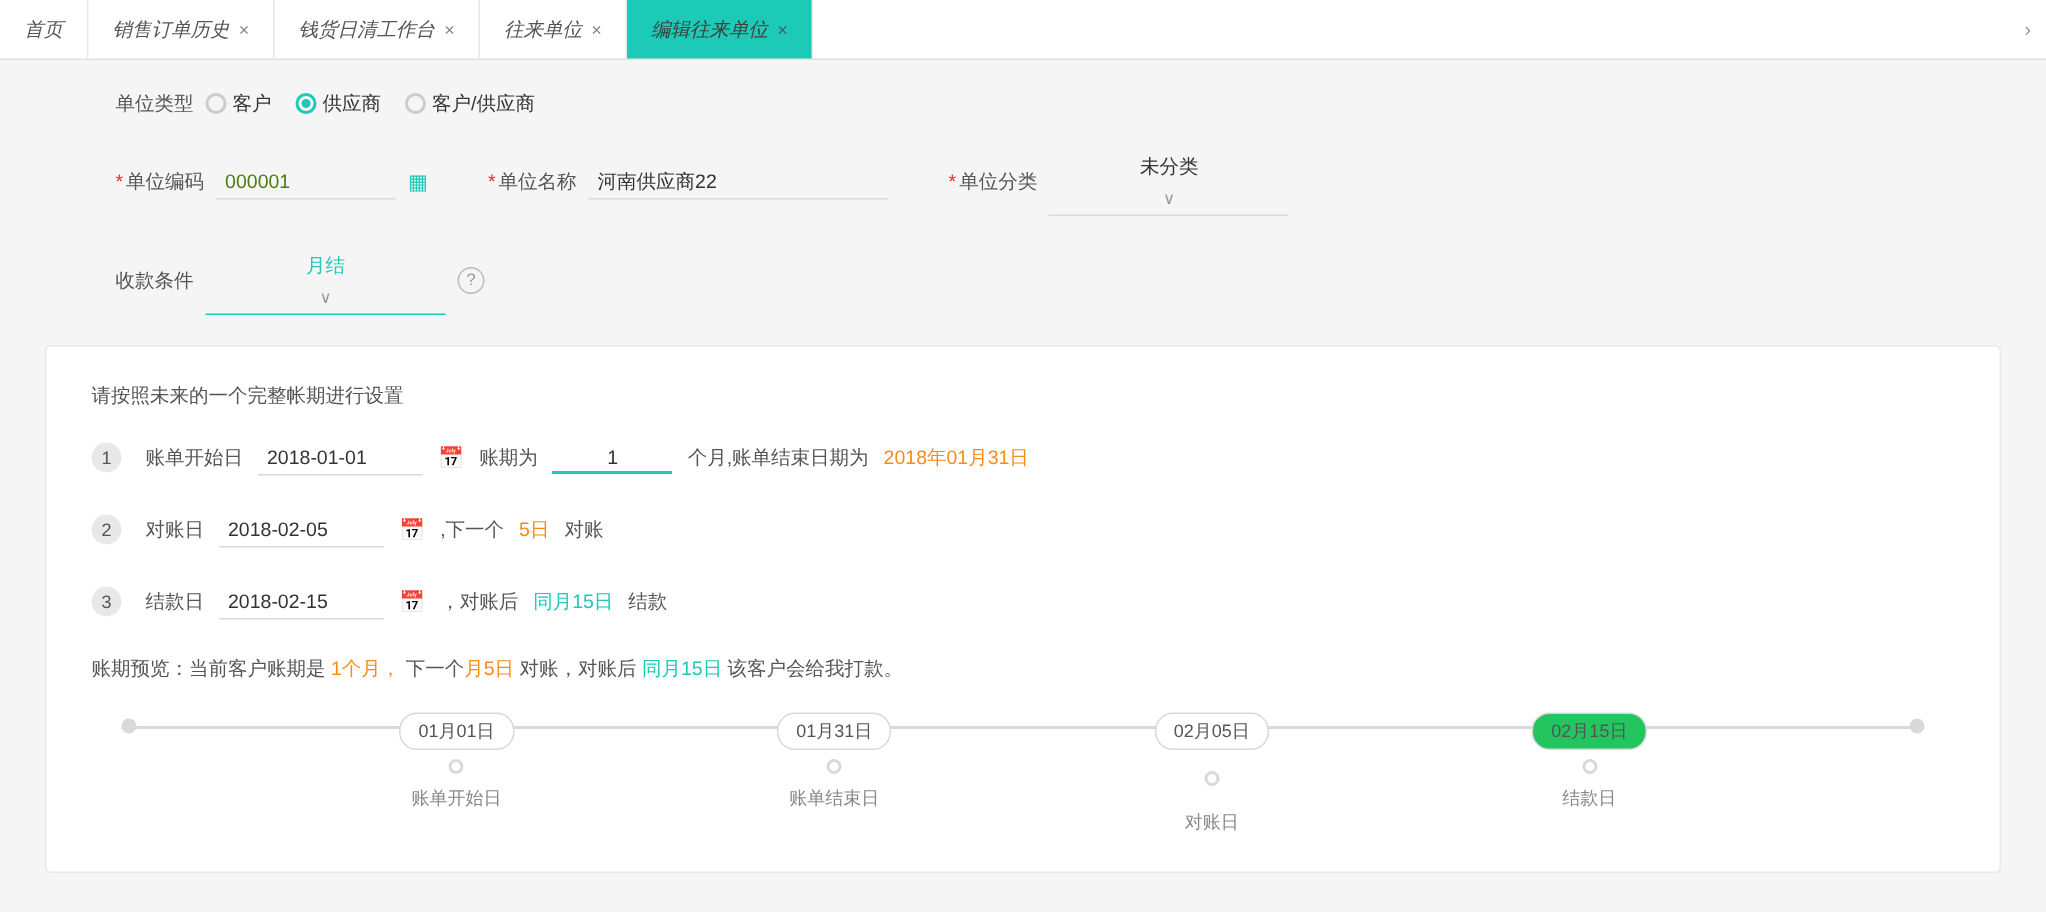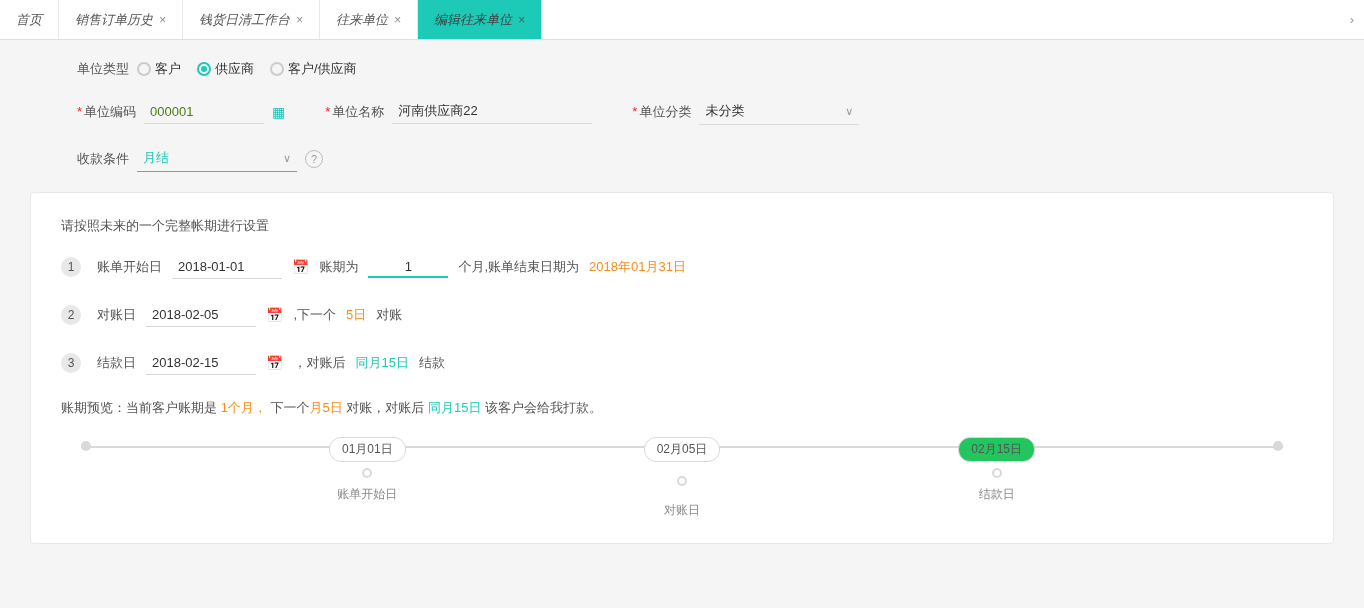--- a/index.html
+++ b/index.html
@@ -111,20 +111,21 @@
 
     
     .select-box {
       display: flex;
       align-items: center;
       gap: 6px;
       border-bottom: 1px solid #d9d9d9;
       padding: 4px 6px;
       cursor: pointer;
       min-width: 120px;
+      flex-direction: column;
     }
     .select-value { flex: 1; font-size: 13px; color: #333; }
     .caret-icon { color: #999; font-size: 11px; }
 
     
     .cal-icon {
       color: #1dc9b7;
       cursor: pointer;
       font-size: 14px;
     }
@@ -337,20 +338,25 @@
         <div style="display:flex;align-items:center;margin-top:4px;">
           <div style="width:10px;height:10px;border-radius:50%;background:#d9d9d9;"></div>
         </div>
 
         <div style="display:flex;flex-direction:column;align-items:center;gap:8px;text-align:right;">
           <div style="background:#fff;border:1px solid #d9d9d9;border-radius:12px;padding:3px 12px;font-size:12px;color:#555;">01月01日</div>
           <div style="width:10px;height:10px;border-radius:50%;background:#fff;border:2px solid #d9d9d9;margin-top:-2px;"></div>
           <div style="font-size:12px;color:#888;">账单开始日</div>
         </div>
 
+        <div style="display:flex;flex-direction:column;align-items:center;gap:8px;">
+          <div style="background:#fff;border:1px solid #d9d9d9;border-radius:12px;padding:3px 12px;font-size:12px;color:#555;">01月31日</div>
+          <div style="width:10px;height:10px;border-radius:50%;background:#fff;border:2px solid #d9d9d9;margin-top:-2px;"></div>
+          <div style="font-size:12px;color:#888;">账单结束日</div>
+        </div>
 
         <div style="display:flex;flex-direction:column;align-items:center;gap:16px;">
           <div style="background:#fff;border:1px solid #d9d9d9;border-radius:12px;padding:3px 12px;font-size:12px;color:#555;">02月05日</div>
           <div style="width:10px;height:10px;border-radius:50%;background:#fff;border:2px solid #d9d9d9;margin-top:-2px;"></div>
           <div style="font-size:12px;color:#888;">对账日</div>
         </div>
 
         <div style="display:flex;flex-direction:column;align-items:center;gap:8px;">
           <div style="background:#22c55e;border:1px solid #d9d9d9;border-radius:12px;padding:3px 12px;font-size:12px;color:#555;">02月15日</div>
           <div style="width:10px;height:10px;border-radius:50%;background:#fff;border:2px solid #d9d9d9;margin-top:-2px;"></div>

